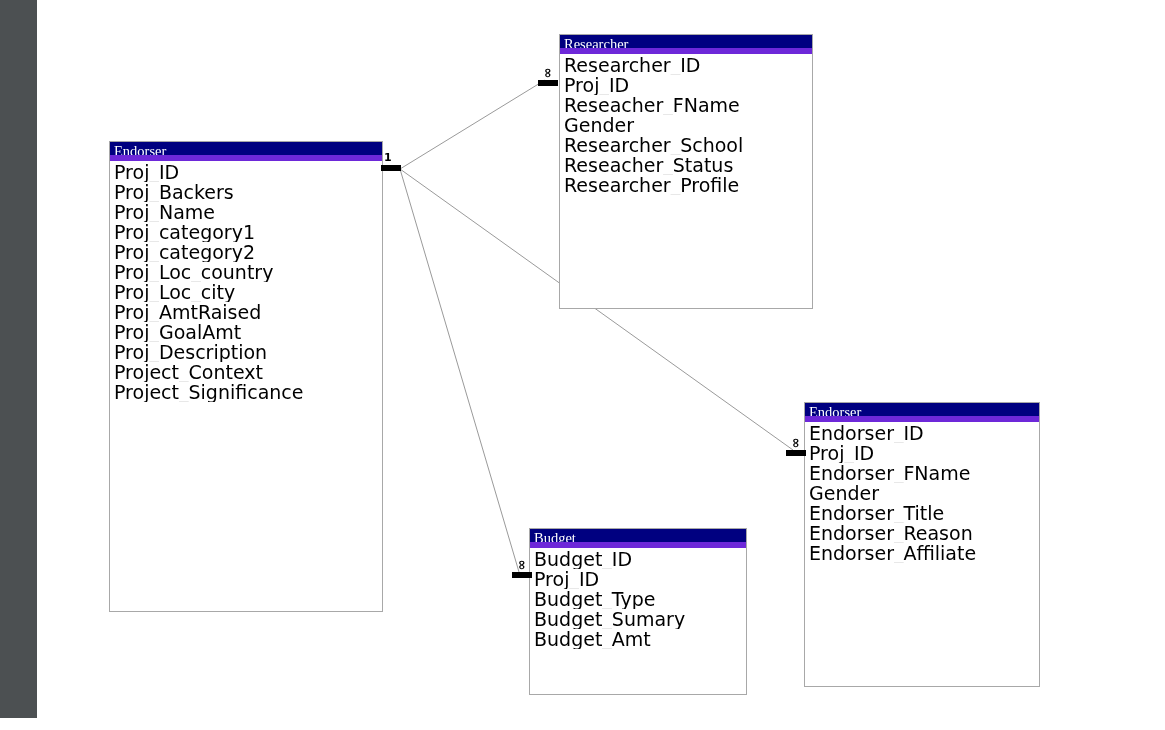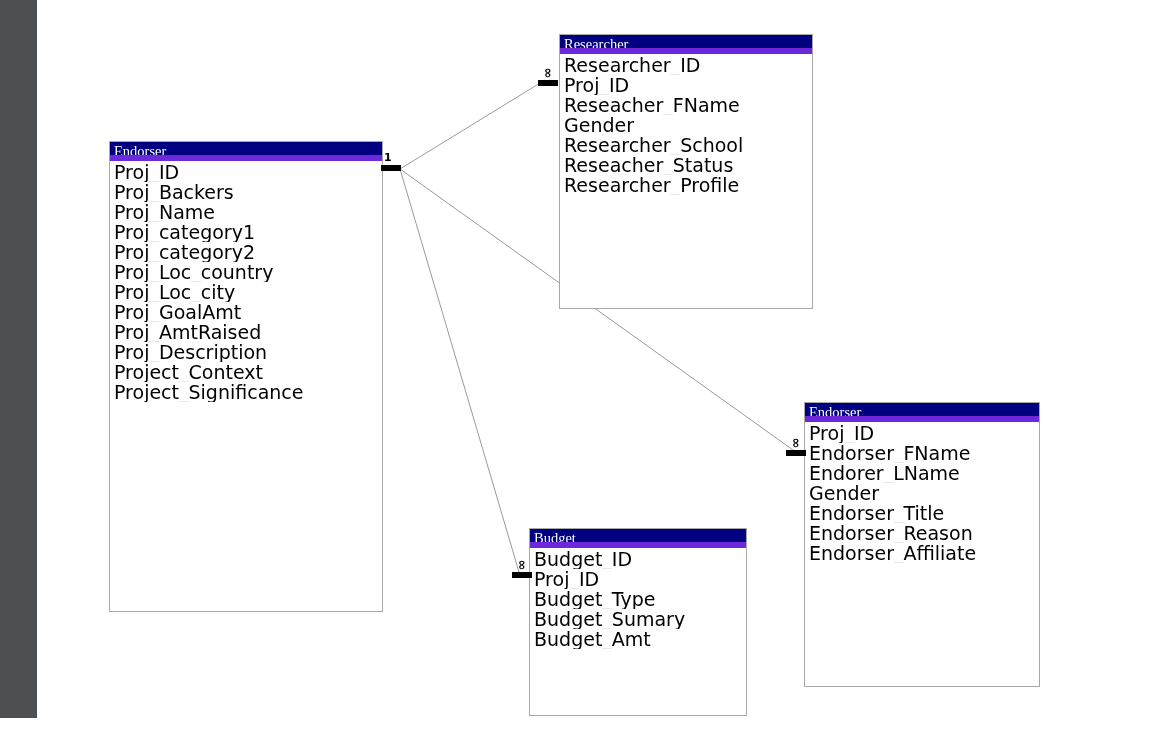--- a/index.html
+++ b/index.html
@@ -98,22 +98,22 @@
   <div class="table-box" style="left:109px;top:141px;width:274px;height:471px;">
     <div class="table-header">Endorser</div>
     <ul class="field-list">
       <li>Proj_ID</li>
       <li>Proj_Backers</li>
       <li>Proj_Name</li>
       <li>Proj_category1</li>
       <li>Proj_category2</li>
       <li>Proj_Loc_country</li>
       <li>Proj_Loc_city</li>
+      <li>Proj_AmtRaised</li>
       <li>Proj_GoalAmt</li>
-      <li>Proj_AmtRaised</li>
       <li>Proj_Description</li>
       <li>Project_Context</li>
       <li>Project_Significance</li>
     </ul>
   </div>
 
   <div class="table-box" style="left:559px;top:34px;width:254px;height:275px;">
     <div class="table-header">Researcher</div>
     <ul class="field-list">
       <li>Researcher_ID</li>
@@ -122,31 +122,31 @@
       <li>Gender</li>
       <li>Researcher_School</li>
       <li>Reseacher_Status</li>
       <li>Researcher_Profile</li>
     </ul>
   </div>
 
   <div class="table-box" style="left:804px;top:402px;width:236px;height:285px;">
     <div class="table-header">Endorser</div>
     <ul class="field-list">
+      <li>Endorser_ID</li>
       <li>Proj_ID</li>
       <li>Endorser_FName</li>
-      <li>Endorer_LName</li>
       <li>Gender</li>
       <li>Endorser_Title</li>
       <li>Endorser_Reason</li>
       <li>Endorser_Affiliate</li>
     </ul>
   </div>
 
-  <div class="table-box" style="left:529px;top:528px;width:218px;height:188px;">
+  <div class="table-box" style="left:529px;top:528px;width:218px;height:167px;">
     <div class="table-header">Budget</div>
     <ul class="field-list">
       <li>Budget_ID</li>
       <li>Proj_ID</li>
       <li>Budget_Type</li>
       <li>Budget_Sumary</li>
       <li>Budget_Amt</li>
     </ul>
   </div>
 

